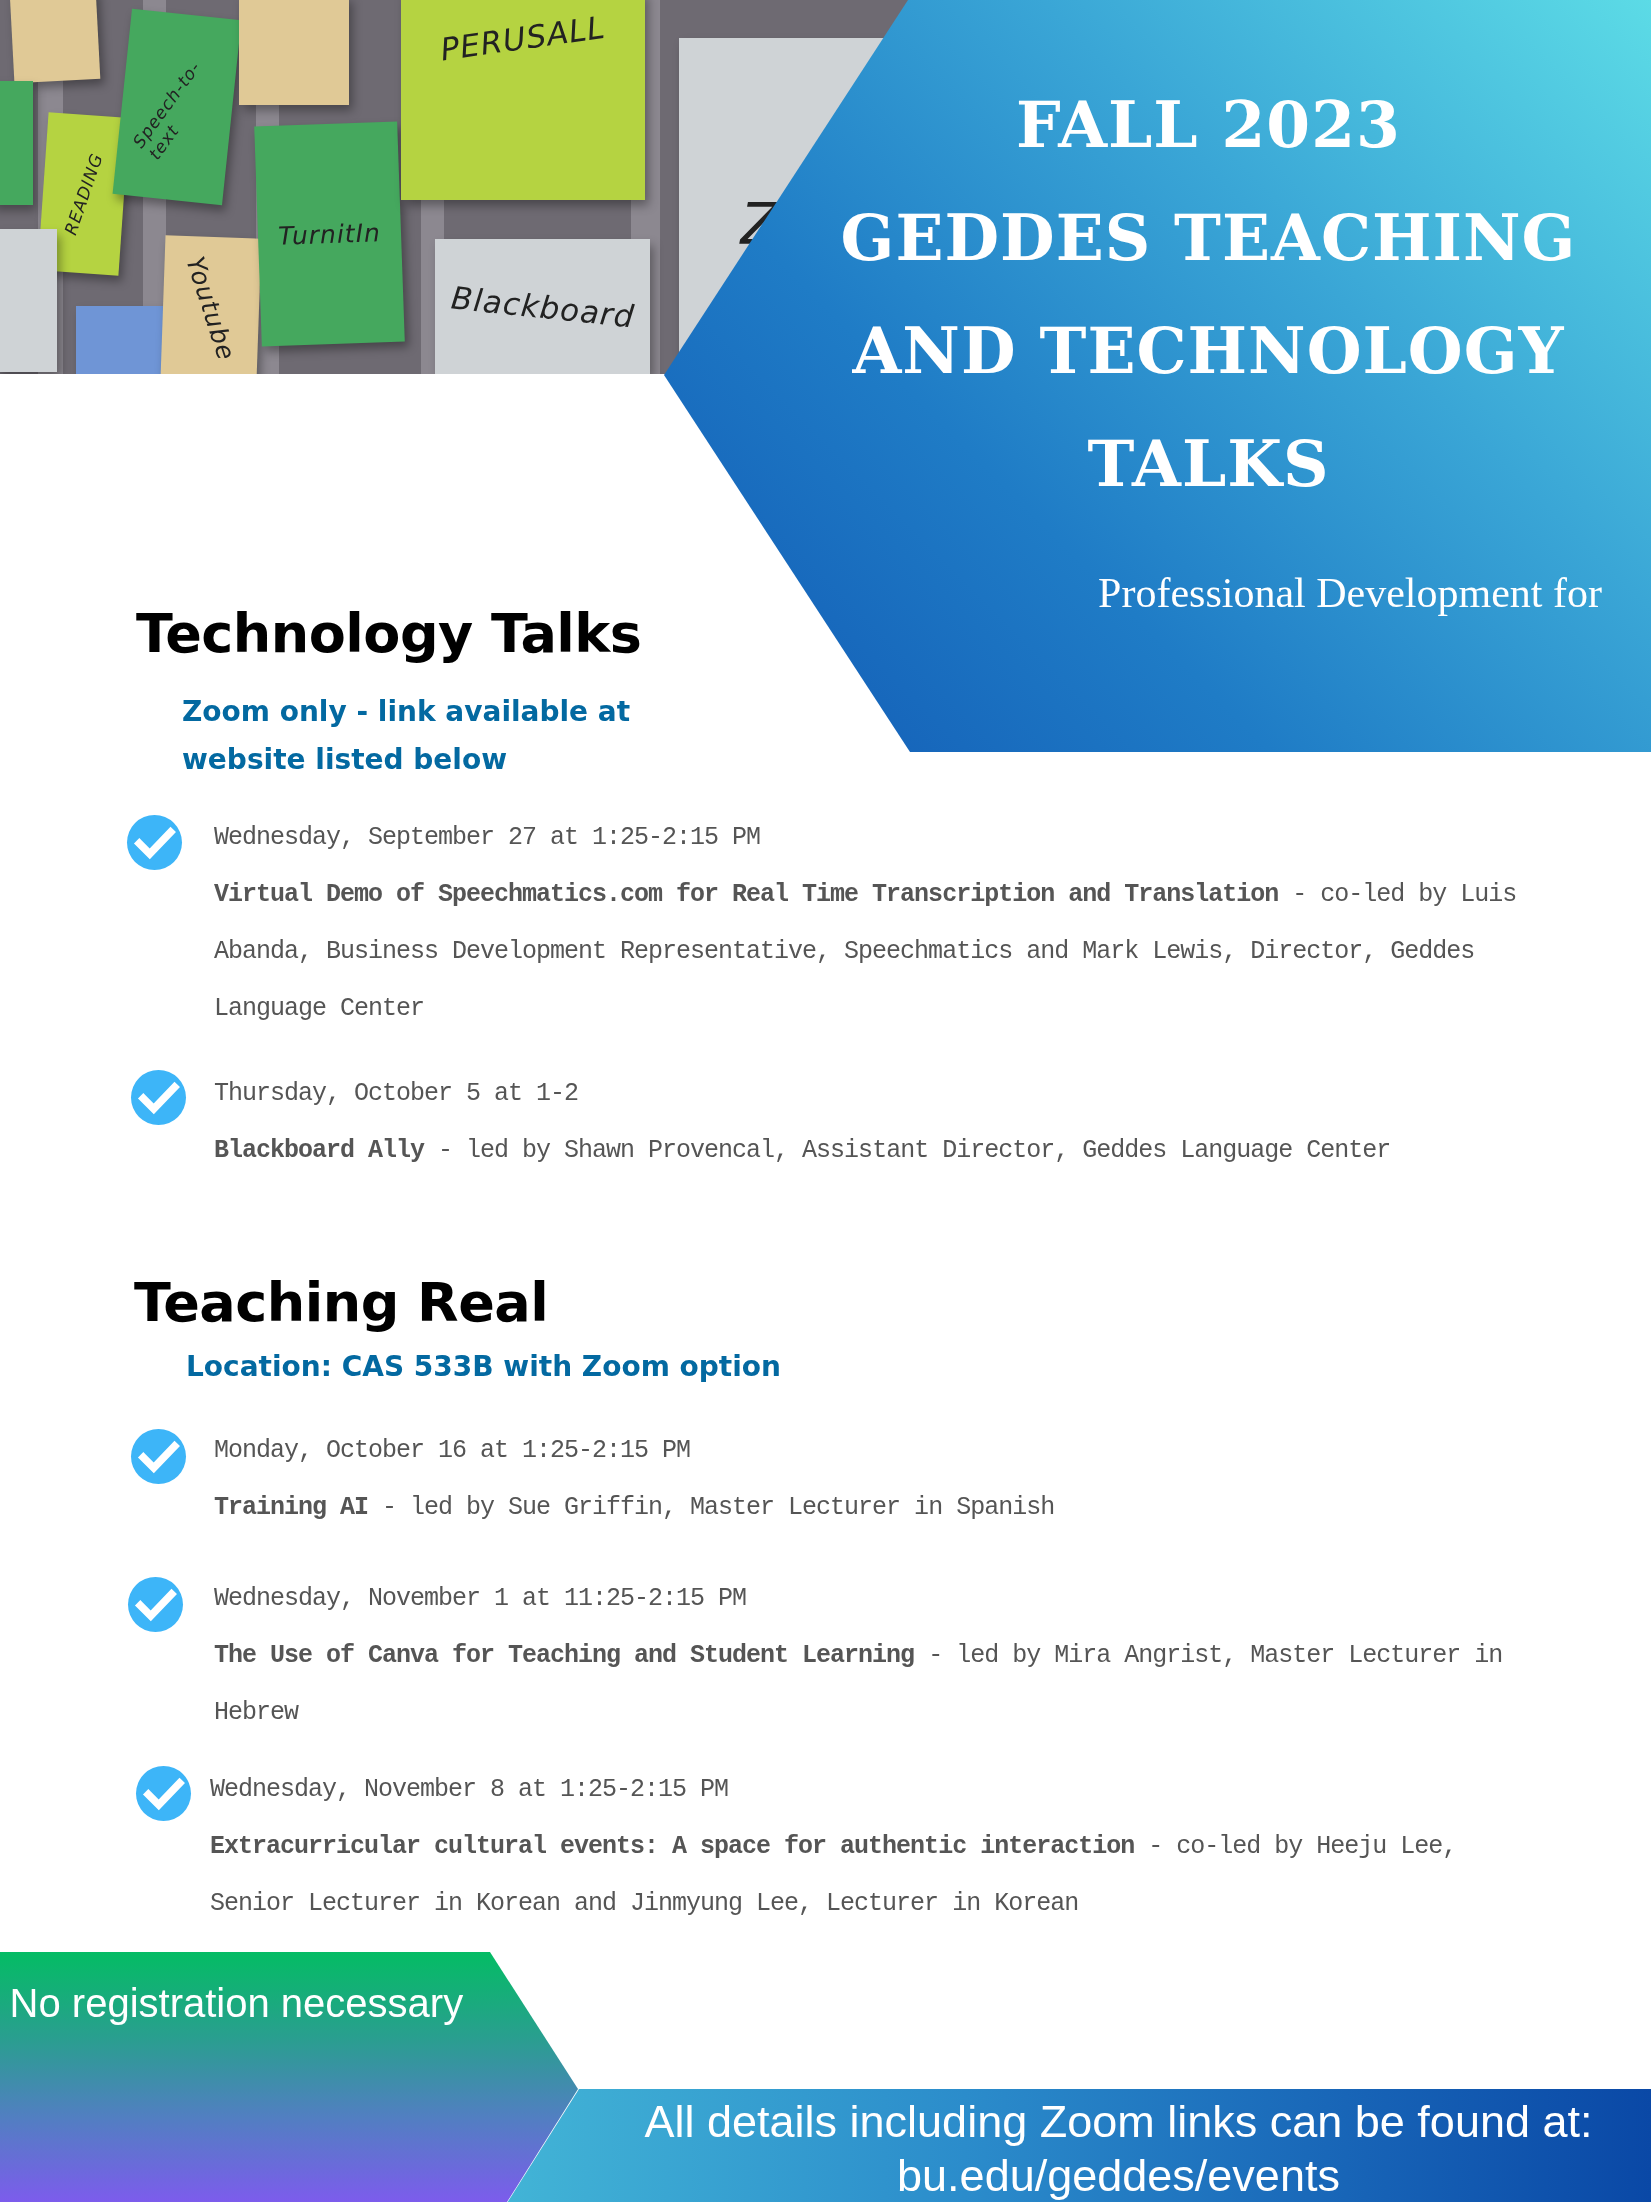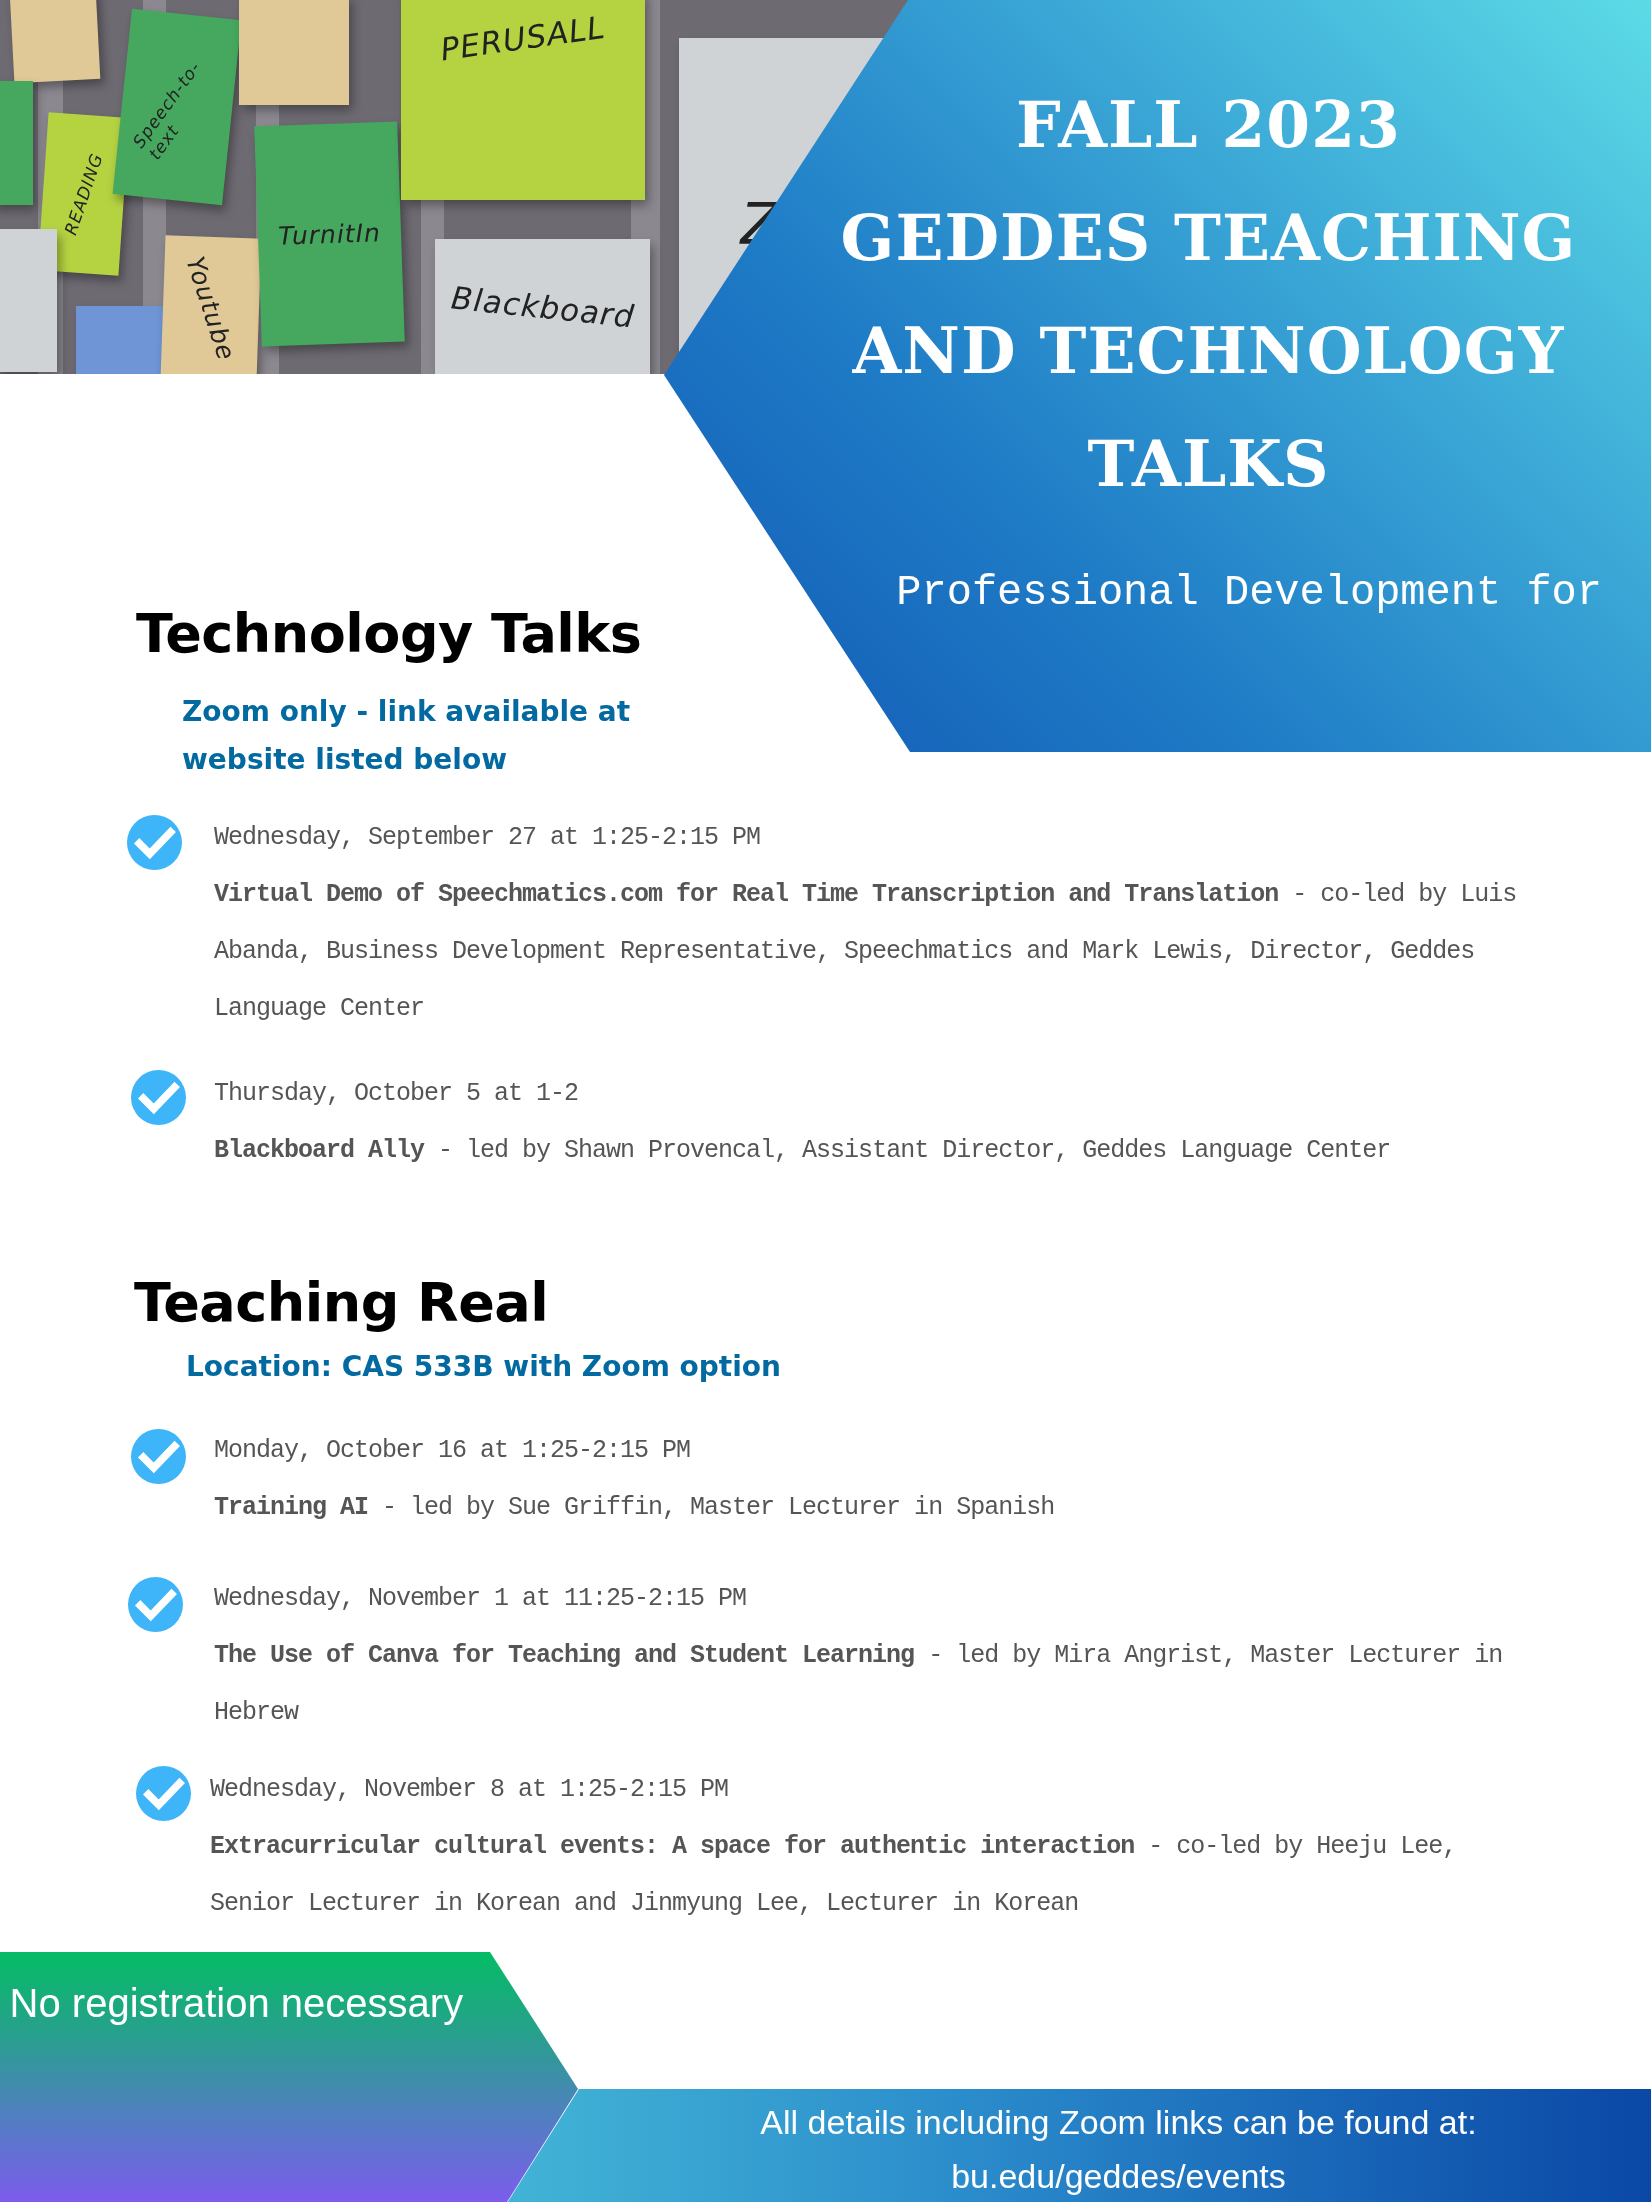--- a/index.html
+++ b/index.html
@@ -36,21 +36,21 @@
   .title-text {
     position: absolute; left: 765px; top: 69px; width: 887px;
     text-align: center; color: #ffffff;
     font-family: "DejaVu Serif", serif; font-weight: bold;
     font-size: 63px; line-height: 113px; letter-spacing: 1px;
   }
   .title-text div { white-space: nowrap; }
   .subtitle {
     position: absolute; right: 50px; top: 560px; width: 784px;
     text-align: right; color: #ffffff;
-    font-family: Liberation Mono, monospace;
+    font-family: Liberation Serif, serif;
     font-size: 42px; line-height: 67px;
   }
 
   
   .sec-heading {
     position: absolute; font-family: "DejaVu Sans", sans-serif; font-weight: bold;
     color: #000000; font-size: 54px; letter-spacing: -0.5px;
   }
   .sec-sub {
     position: absolute; font-family: "DejaVu Sans", sans-serif; font-weight: bold;
@@ -84,21 +84,21 @@
     white-space: nowrap;
   }
   .footer-bar {
     position: absolute; left: 507px; top: 2089px; width: 1145px; height: 114px;
     clip-path: polygon(72px 0, 1145px 0, 1145px 114px, 0 114px);
     background: linear-gradient(90deg, #42b4d6 0%, #2b8ccb 40%, #1763b6 75%, #0a48a6 100%);
   }
   .footer-text {
     position: absolute; left: 593px; top: 2089px; width: 1051px; height: 114px;
     text-align: center; color: #ffffff;
-    font-family: "Liberation Sans", sans-serif; font-size: 34px; line-height: 54px;
+    font-family: "Liberation Sans", sans-serif; font-size: 45px; line-height: 54px;
     padding-top: 5.7px;
   }
 </style>
 </head>
 <body>
 
 <div class="photo">
   <div class="strip" style="left:38px;width:25px;"></div>
   <div class="strip" style="left:143px;width:23px;"></div>
   <div class="strip" style="left:256px;width:23px;"></div>

